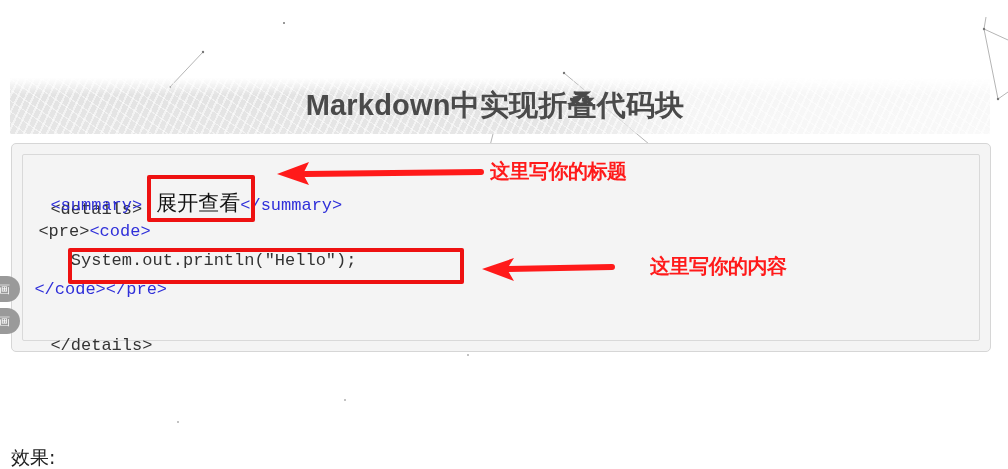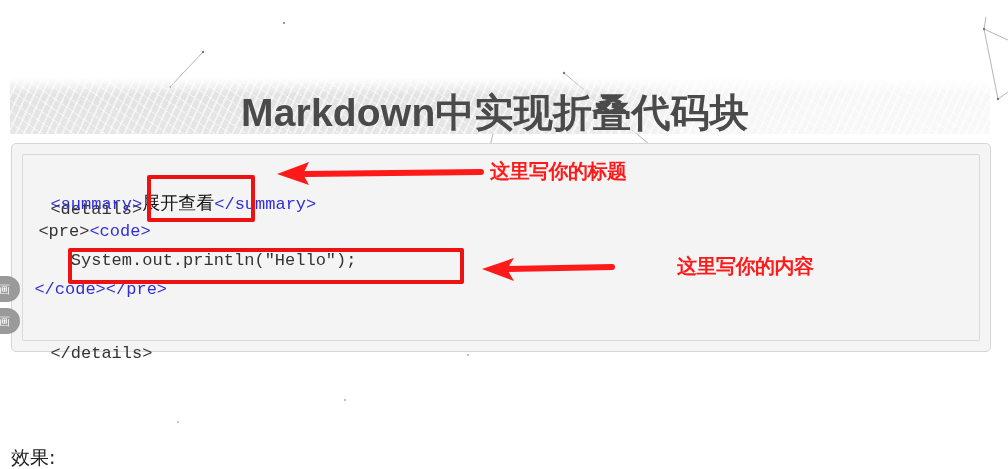--- a/index.html
+++ b/index.html
@@ -11,36 +11,36 @@
       position: absolute; left: 10px; top: 78px; width: 980px; height: 56px;
       background:
         repeating-linear-gradient(115deg, rgba(255,255,255,0.55) 0 2px, transparent 2px 7px),
         repeating-linear-gradient(35deg, rgba(255,255,255,0.5) 0 1px, transparent 1px 9px),
         linear-gradient(180deg, rgba(230,230,230,0) 0%, #e3e3e3 30%, #e6e6e6 100%);
       -webkit-mask-image: linear-gradient(90deg, #000 0%, #000 55%, rgba(0,0,0,0.35) 70%, rgba(0,0,0,0.25) 100%);
               mask-image: linear-gradient(90deg, #000 0%, #000 55%, rgba(0,0,0,0.35) 70%, rgba(0,0,0,0.25) 100%);
     }
     .title {
       position: absolute; left: 0; width: 990px; top: 86px; text-align: center;
-      font-size: 39px; font-weight: bold; color: #4a4a4a; letter-spacing: 0.2px;
+      font-size: 29px; font-weight: bold; color: #4a4a4a; letter-spacing: 0.2px;
     }
     .code-outer {
       position: absolute; left: 11px; top: 143px; width: 980px; height: 209px;
       background: #f4f4f4; border: 1px solid #d6d6d6; border-radius: 5px; box-sizing: border-box;
     }
     .code-inner {
       position: absolute; left: 22px; top: 154px; width: 958px; height: 187px;
       background: #f4f4f4; border: 1px solid #d9d9d9; border-radius: 2px; box-sizing: border-box;
     }
     .code-line {
       position: absolute; font-family: "Liberation Mono", "DejaVu Sans Mono", monospace;
       font-size: 17px; color: #333; white-space: pre; line-height: 20px;
     }
     .tag { color: #2f2fd9; font-family: Liberation Mono, monospace; }
-    .cjk { font-family: "DejaVu Sans", sans-serif; color: #111; font-size: 18px; }
+    .cjk { font-family: "DejaVu Sans", sans-serif; color: #111; font-size: 21px; margin-left: 14px; }
     .hl-box {
       position: absolute; border: 4px solid #ee1111; box-sizing: border-box; border-radius: 2px;
     }
     .annot {
       position: absolute; color: #ff1a1a; font-weight: bold; font-size: 20px;
       font-family: "DejaVu Sans", sans-serif; letter-spacing: -0.5px;
     }
     .arrow { position: absolute; }
     .side-btn {
       position: absolute; left: -14px; width: 34px; height: 26px; border-radius: 13px;
@@ -96,35 +96,35 @@
 <div class="code-outer"></div>
 <div class="code-inner"></div>
 
 <div class="code-line" style="left:30px; top:180px;">
   <span>&lt;details&gt;</span>
 </div>
 <div class="code-line" style="left:30px; top:193px;"><span>  </span><span class="tag">&lt;summary&gt;</span><span class="cjk">展开查看</span><span class="tag">&lt;/summary&gt;</span></div>
 <div class="code-line" style="left:18px; top:222px;"><span>  </span><span>&lt;pre&gt;</span><span class="tag">&lt;code&gt;</span></div>
 <div class="code-line" style="left:30px; top:251px;"><span>    </span><span>System.out.println("Hello");</span></div>
 <div class="code-line" style="left:14px; top:280px;"><span>  </span><span class="tag">&lt;/code&gt;</span><span class="tag">&lt;/pre&gt;</span></div>
-<div class="code-line" style="left:30px; top:324px;">
+<div class="code-line" style="left:30px; top:316px;">
   <span>&lt;/details&gt;</span>
 </div>
 
 <div class="hl-box" style="left:147px; top:175px; width:108px; height:47px;"></div>
 <div class="hl-box" style="left:68px; top:248px; width:396px; height:36px;"></div>
 
 <svg class="arrow" style="left:275px; top:160px;" width="210" height="28">
   <line x1="206" y1="12" x2="30" y2="14" stroke="#ff1a1a" stroke-width="6" stroke-linecap="round"></line>
   <polygon points="2,14 34,2 28,14 34,25" fill="#ff1a1a"></polygon>
 </svg>
 <svg class="arrow" style="left:480px; top:257px;" width="138" height="28">
   <line x1="132" y1="10" x2="28" y2="12" stroke="#ff1a1a" stroke-width="6" stroke-linecap="round"></line>
   <polygon points="2,12 34,1 27,12 34,24" fill="#ff1a1a"></polygon>
 </svg>
 
 <div class="annot" style="left:490px; top:158px;">这里写你的标题</div>
-<div class="annot" style="left:677px; top:253px;">这里写你的内容</div>
+<div class="annot" style="left:650px; top:253px;">这里写你的内容</div>
 
 <div class="side-btn" style="top:276px;">画</div>
 <div class="side-btn" style="top:308px;">画</div>
 
 <div class="effect">效果:</div>
 
 </body></html>

